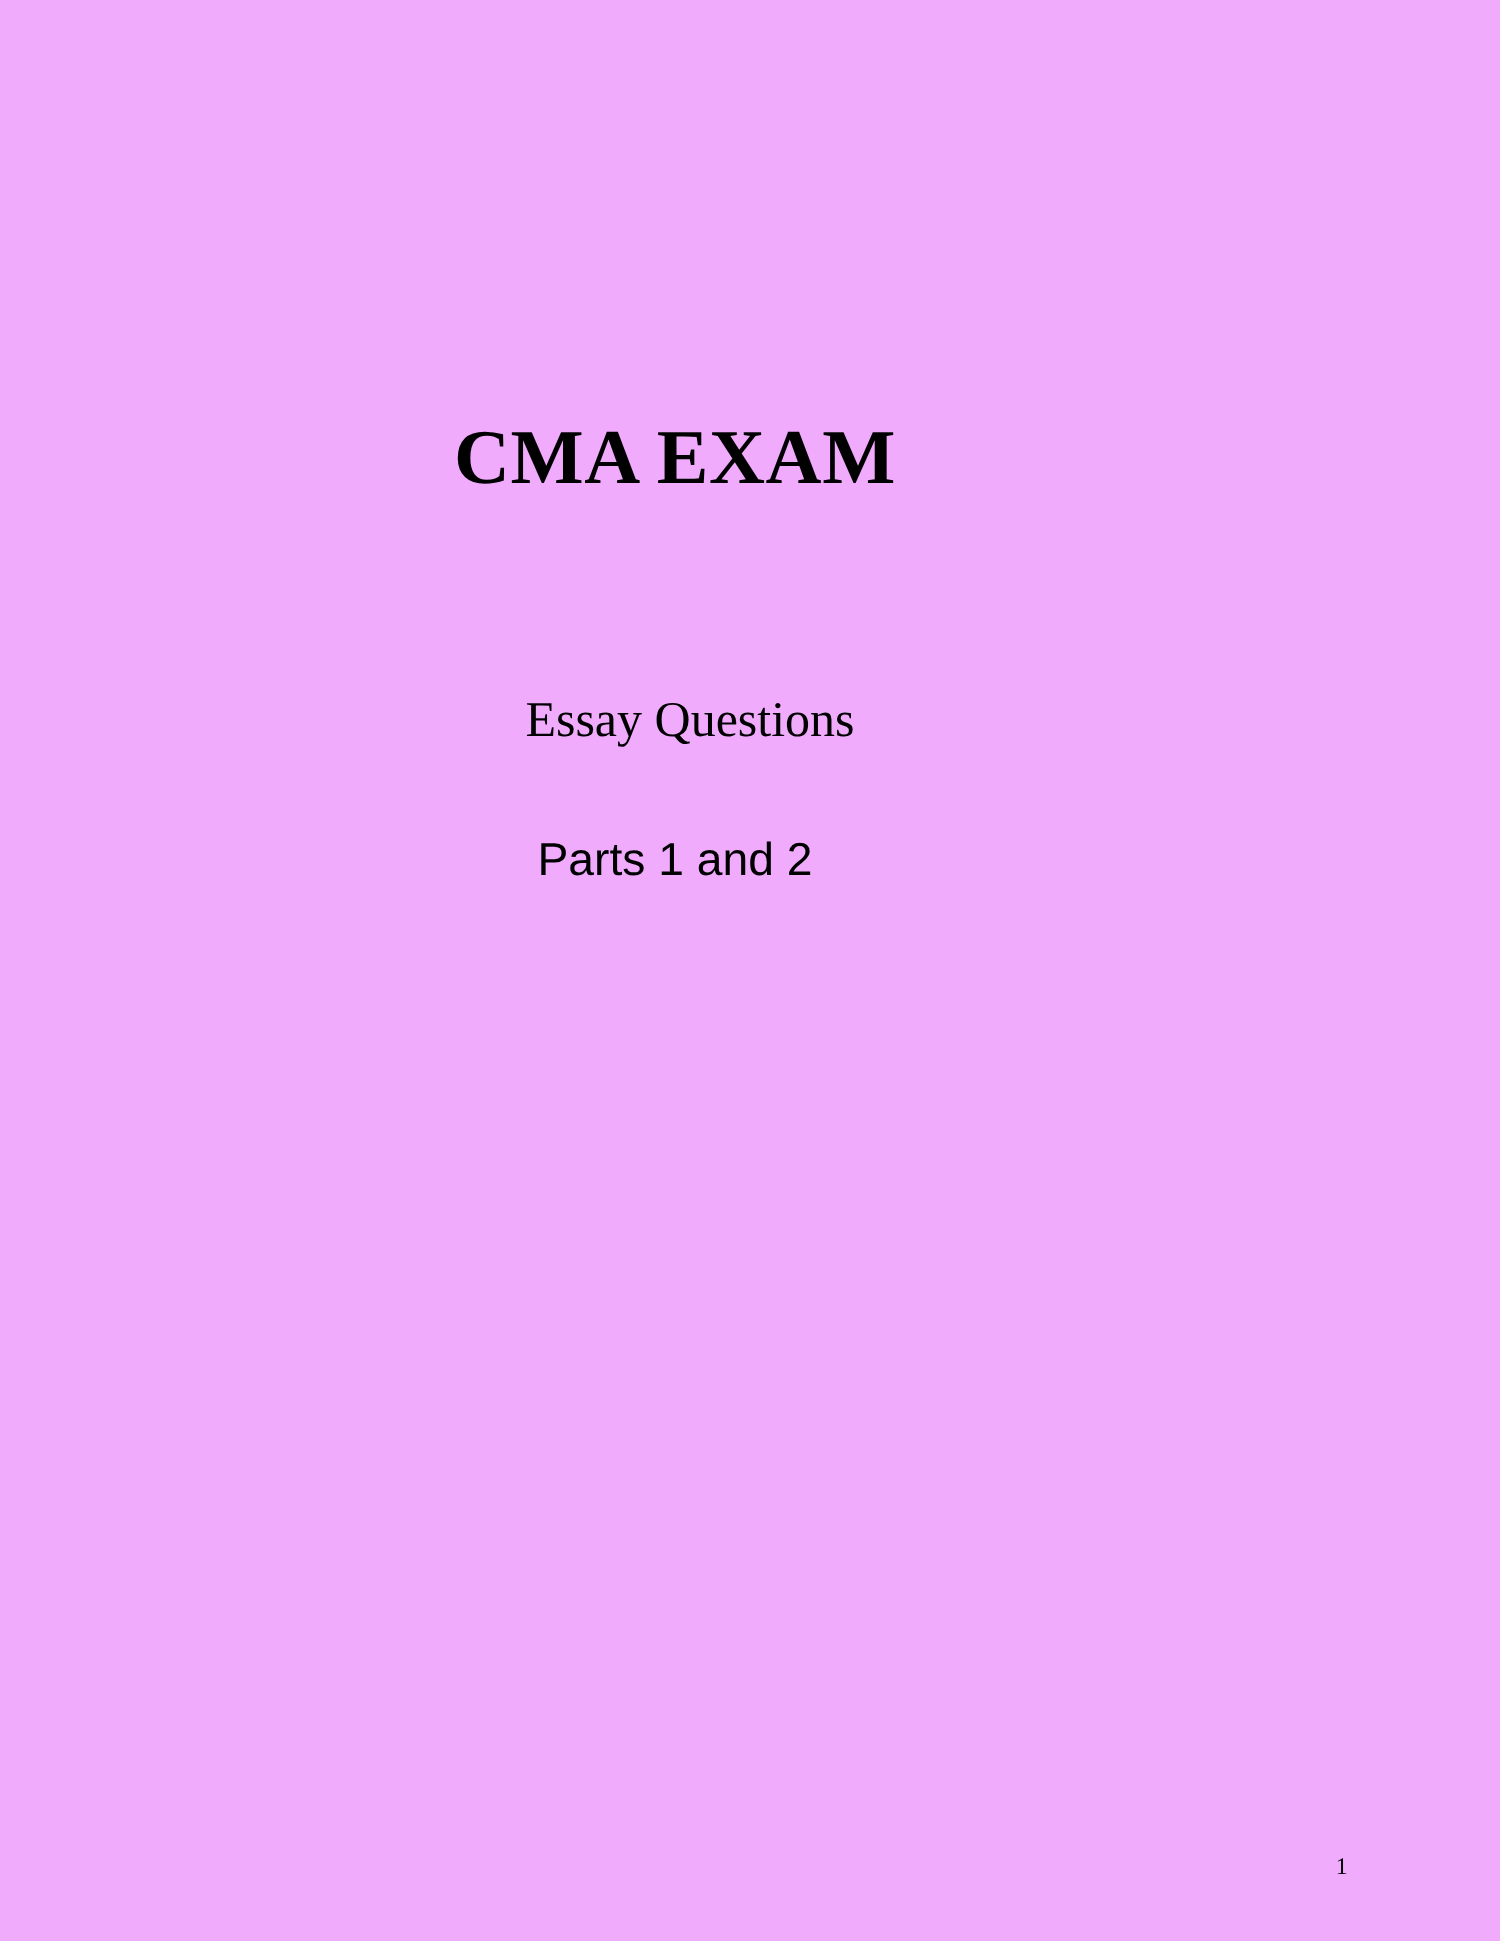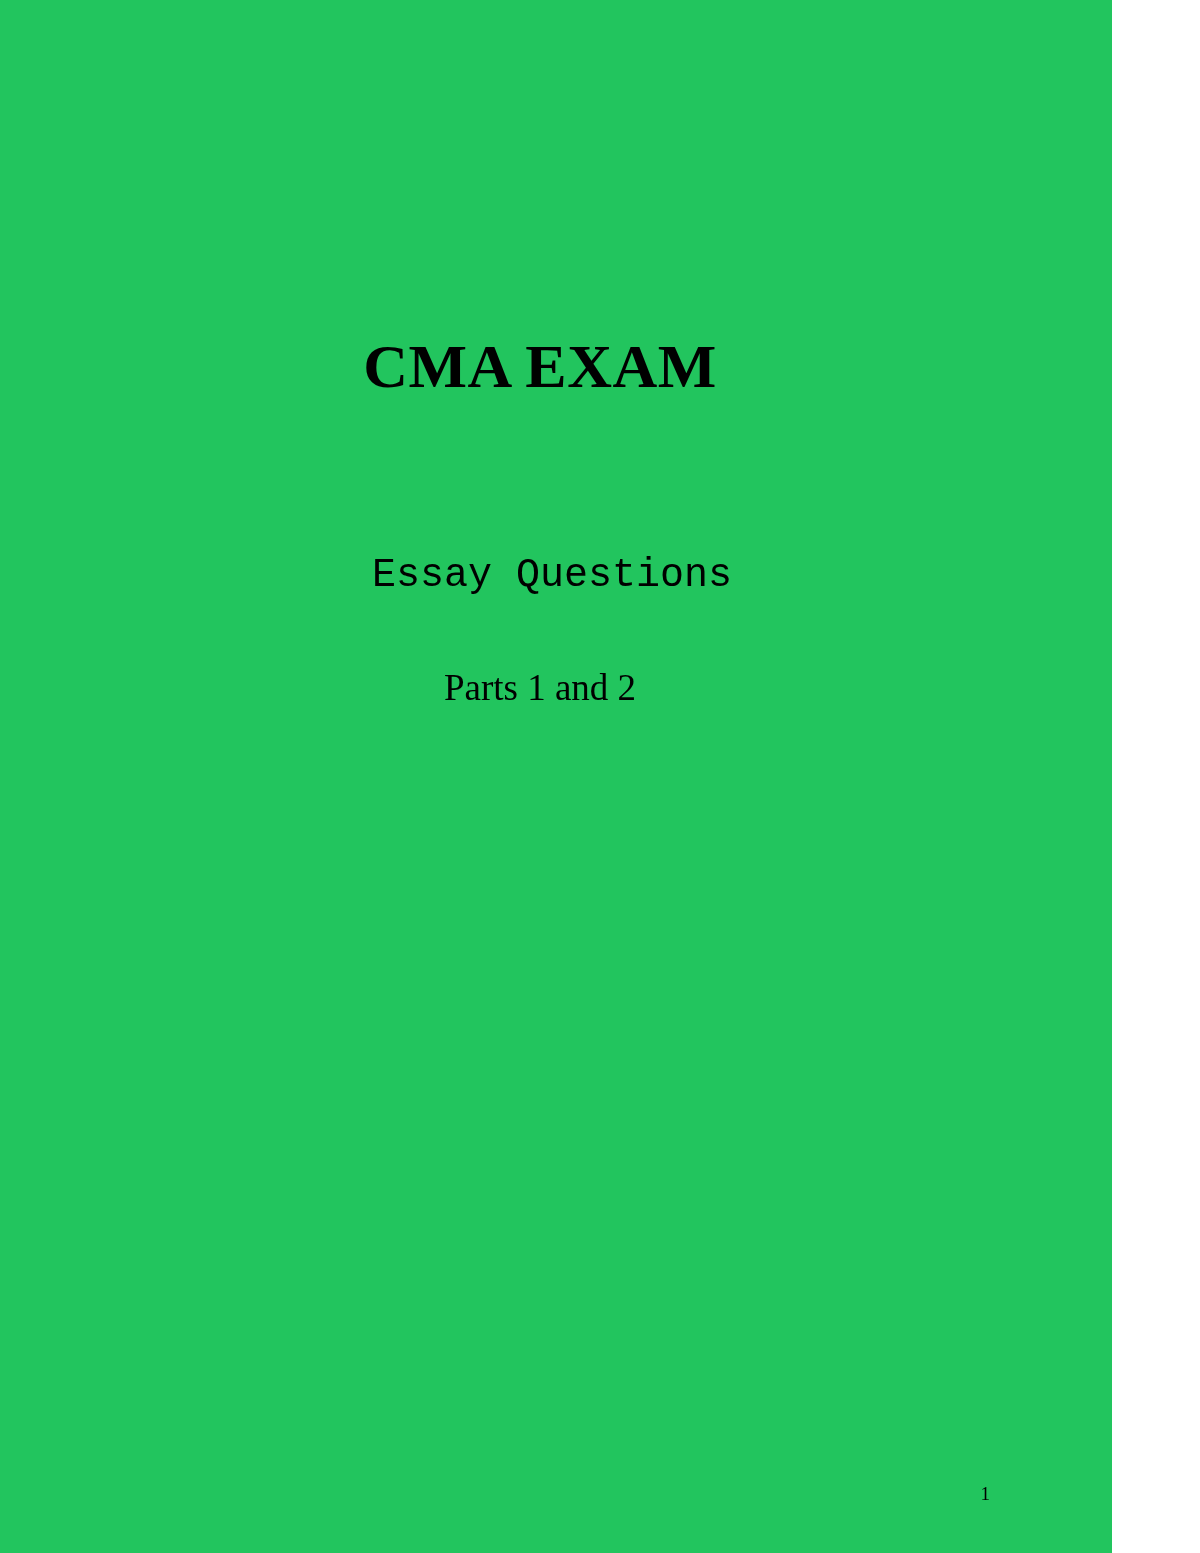--- a/index.html
+++ b/index.html
@@ -11,23 +11,23 @@
     width: 1200px;
     height: 1553px;
     position: relative;
     font-family: "Liberation Serif", serif;
     color: #000000;
     overflow: hidden;
   }
 
   .page {
     position: relative;
-    width: 1112px;
+    width: 1200px;
     height: 1553px;
-    background: #22c55e;
+    background: #f0abfc;
   }
 
   .doc-title {
     position: absolute;
     top: 292px;
     left: 0;
     width: 1200px;
     text-align: center;
     font-family: "Liberation Serif", serif;
     font-weight: bold;
@@ -43,36 +43,36 @@
     position: absolute;
     top: 552px;
     left: 0;
     width: 1200px;
     text-align: center;
     padding-right: 120px;
     box-sizing: border-box;
   }
 
   .subtitle-1 {
-    font-family: Liberation Mono, monospace;
+    font-family: Liberation Serif, serif;
     font-size: 40px;
     line-height: 1.2;
     margin: 0 0 66px 0;
     padding-left: 24px;
   }
 
   .subtitle-2 {
     font-family: "DejaVu Serif", serif;
     font-size: 37px;
     line-height: 1.2;
     margin: 0 0 62px 0;
   }
 
   .subtitle-3 {
-    font-family: Liberation Serif, serif;
+    font-family: Liberation Sans, sans-serif;
     font-size: 37px;
     line-height: 1.2;
     margin: 1px;
   }
 
   .page-number {
     position: absolute;
     bottom: 48px;
     right: 122px;
     font-family: "Liberation Serif", serif;

